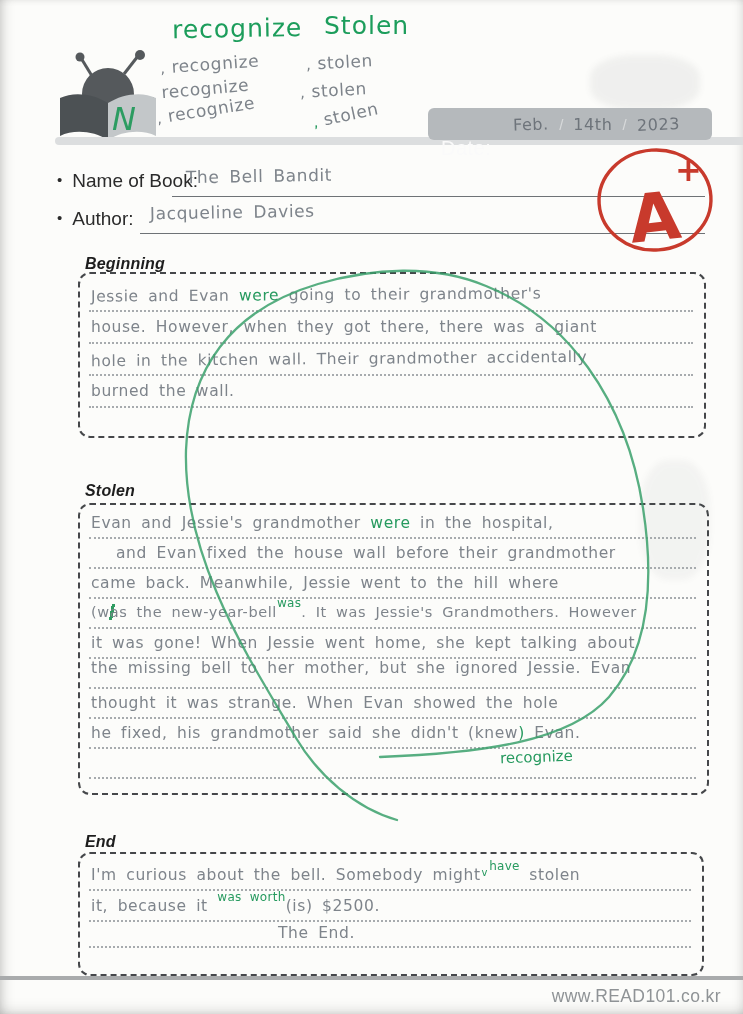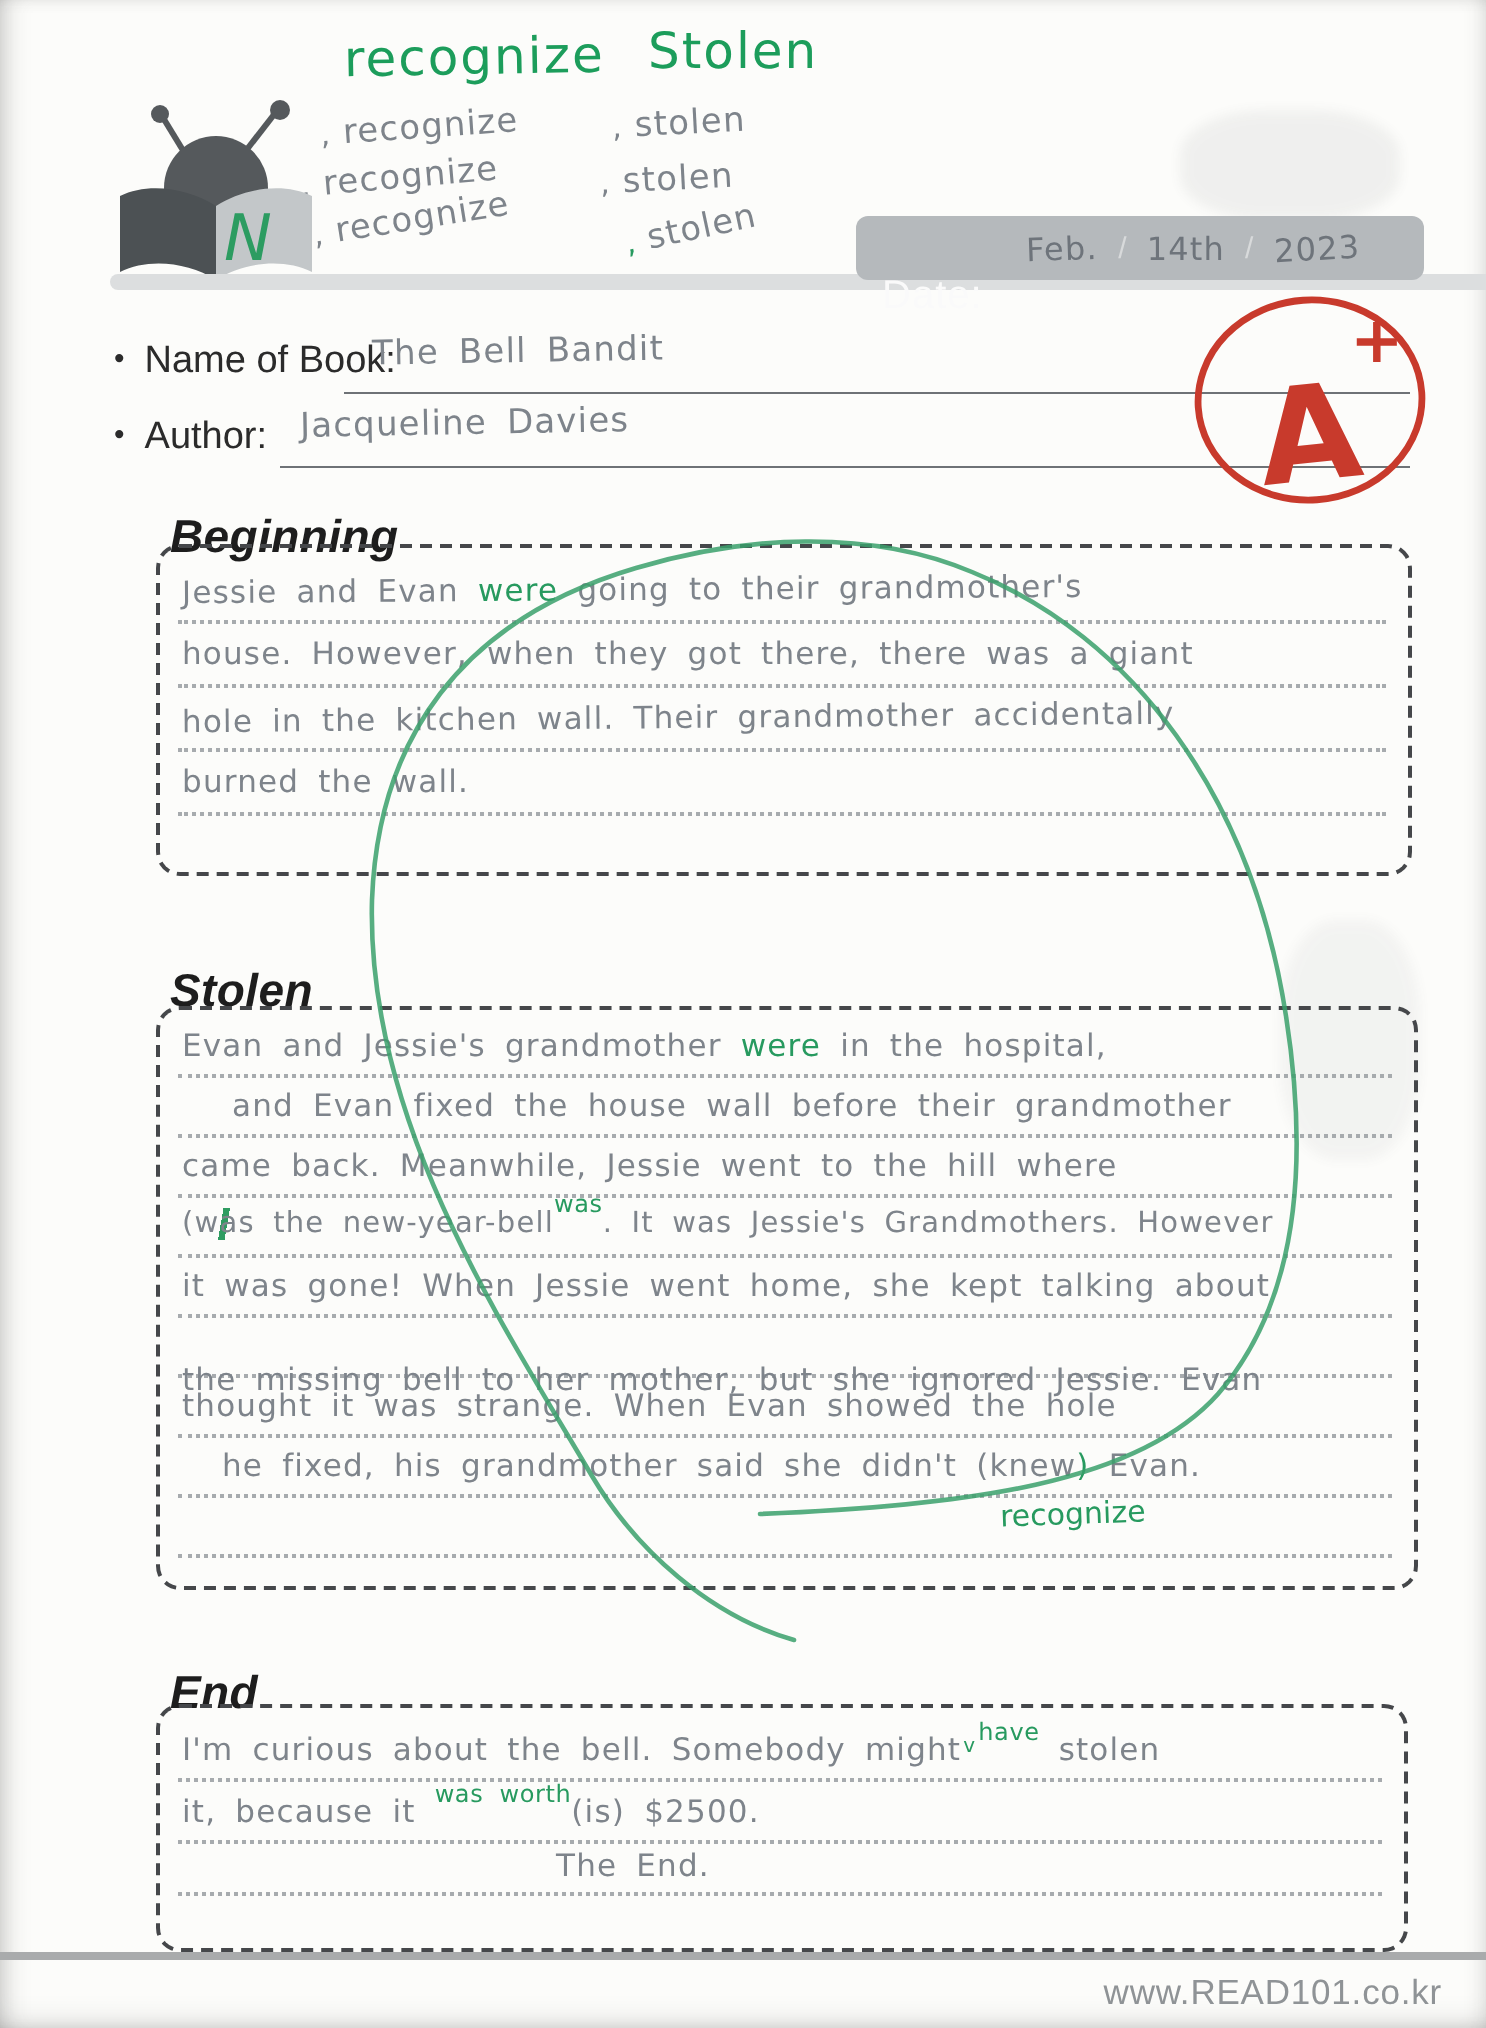--- a/index.html
+++ b/index.html
@@ -31,21 +31,21 @@
            display:flex;align-items:center;padding:0 0 0 13px;box-sizing:border-box;}
   .datebar .dlabel{color:#fafafa;font-size:20px;letter-spacing:.5px;margin-right:22px;margin-top:48px;}
   .datebar .hw{font-size:16px;color:#6e747b;}
   .dsep{color:#d8dadb;font-size:15px;margin:0 10px;}
   
   .formrow{position:absolute;font-size:19px;color:#2b2b2b;}
   .bullet{font-size:15px;margin-right:10px;position:relative;top:-2px;}
   .rule{position:absolute;border-bottom:1.6px solid #6e7276;height:0;}
   .hw-big{position:absolute;font-size:17px;}
   
-  .seclabel{position:absolute;font-size:23px;font-weight:bold;font-style:italic;color:#1d1d1d;letter-spacing:.2px;}
+  .seclabel{position:absolute;font-size:16px;font-weight:bold;font-style:italic;color:#1d1d1d;letter-spacing:.2px;}
   .box{position:absolute;border:2.2px dashed #45474a;border-radius:12px;text-decoration:underline;}
   .wline{position:absolute;left:9px;right:11px;border-bottom:2px dotted #a7abae;height:0;}
   .tline{position:absolute;left:11px;font-size:15.5px;}
   
   .overlay{position:absolute;left:0;top:0;pointer-events:none;}
   .ghost{position:absolute;filter:blur(3px);opacity:.07;background:#55595c;border-radius:40%;}
   
   .footrule{position:absolute;left:0;top:976px;width:743px;height:3.5px;background:#a9abac;}
   .url{position:absolute;right:22px;top:986px;font-size:17.5px;color:#8f9396;letter-spacing:.4px;}
 </style>
@@ -130,23 +130,23 @@
     <div class="wline" style="top:152px;"></div>
     <div class="wline" style="top:182px;"></div>
     <div class="wline" style="top:212px;"></div>
     <div class="wline" style="top:242px;"></div>
     <div class="wline" style="top:272px;"></div>
     <div class="tline hw" style="top:9px;"><span>Evan and Jessie's grandmother </span><span class="green">were</span><span> in the hospital,</span></div>
     <div class="tline hw" style="top:39px;margin-left:25px;">and Evan fixed the house wall before their grandmother</div>
     <div class="tline hw" style="top:69px;">came back. Meanwhile, Jessie went to the hill where</div>
     <div class="tline hw" style="top:99px;font-size:14.5px;"><span>(</span><span class="gmark">was</span><span> the new-year-bell</span><span class="gsup">was</span><span>. It was Jessie's Grandmothers. However</span></div>
     <div class="tline hw" style="top:129px;">it was gone! When Jessie went home, she kept talking about</div>
-    <div class="tline hw" style="top:176px;text-align:right;">the missing bell to her mother, but she ignored Jessie. Evan</div>
+    <div class="tline hw" style="top:154px;text-align:right;">the missing bell to her mother, but she ignored Jessie. Evan</div>
     <div class="tline hw" style="top:189px;">thought it was strange. When Evan showed the hole</div>
-    <div class="tline hw" style="top:219px;margin-left:20px;"><span>he fixed, his grandmother said she didn't (knew</span><span class="green">)</span><span> Evan.</span></div>
+    <div class="tline hw" style="top:219px;"><span>he fixed, his grandmother said she didn't (knew</span><span class="green">)</span><span> Evan.</span></div>
     <div class="tline green" style="top:243px;left:420px;font-size:15px;transform:rotate(-2deg);">recognize</div>
   </div>
 
   <div class="seclabel" style="left:85px;top:833px;">End</div>
   <div class="box" style="left:78px;top:852px;width:622px;height:120px;">
     <div class="wline" style="top:35px;"></div>
     <div class="wline" style="top:66px;"></div>
     <div class="wline" style="top:92px;"></div>
     <div class="tline hw" style="top:12px;"><span>I'm curious about the bell. Somebody might</span><span class="gcaret">v</span><span class="gsup">have</span><span> stolen</span></div>
     <div class="tline hw" style="top:43px;"><span>it, because it </span><span class="gsup">was worth</span><span>(is)</span><span> $2500.</span></div>

